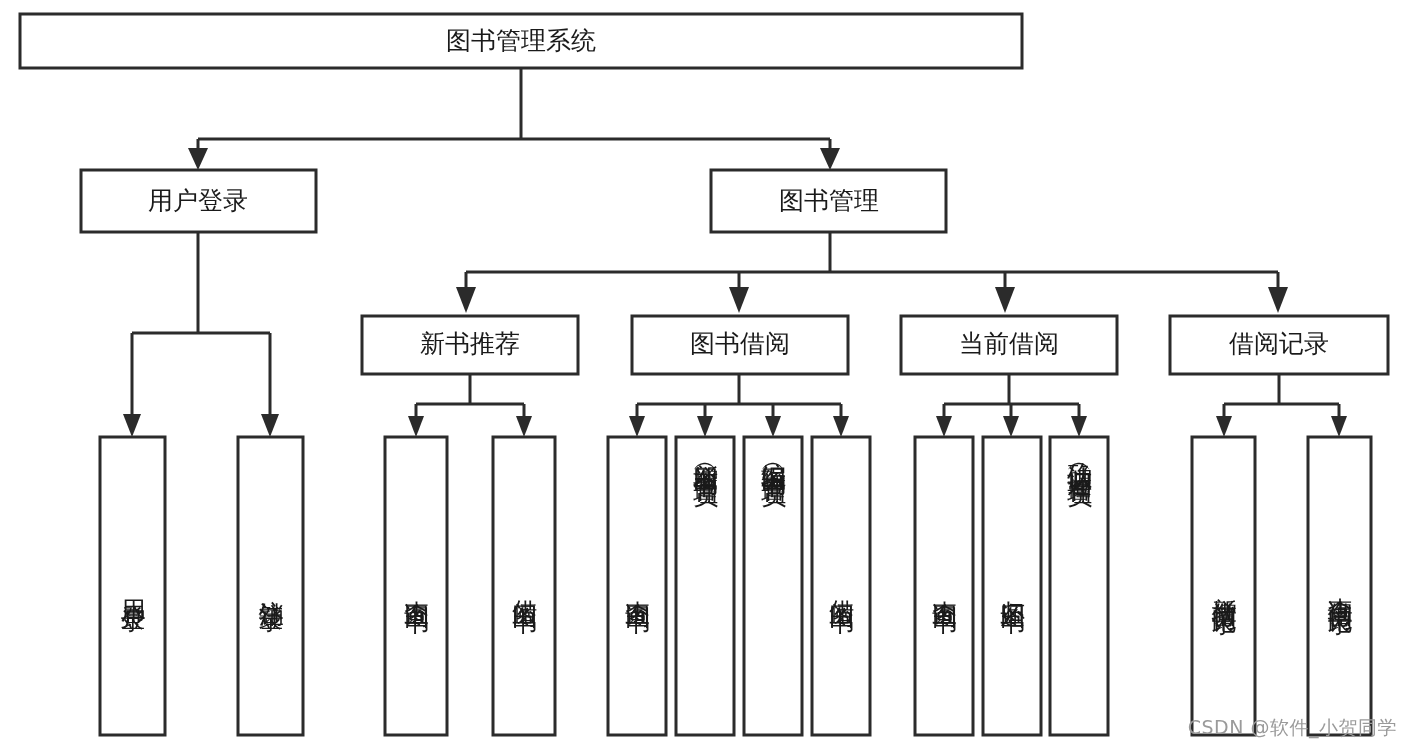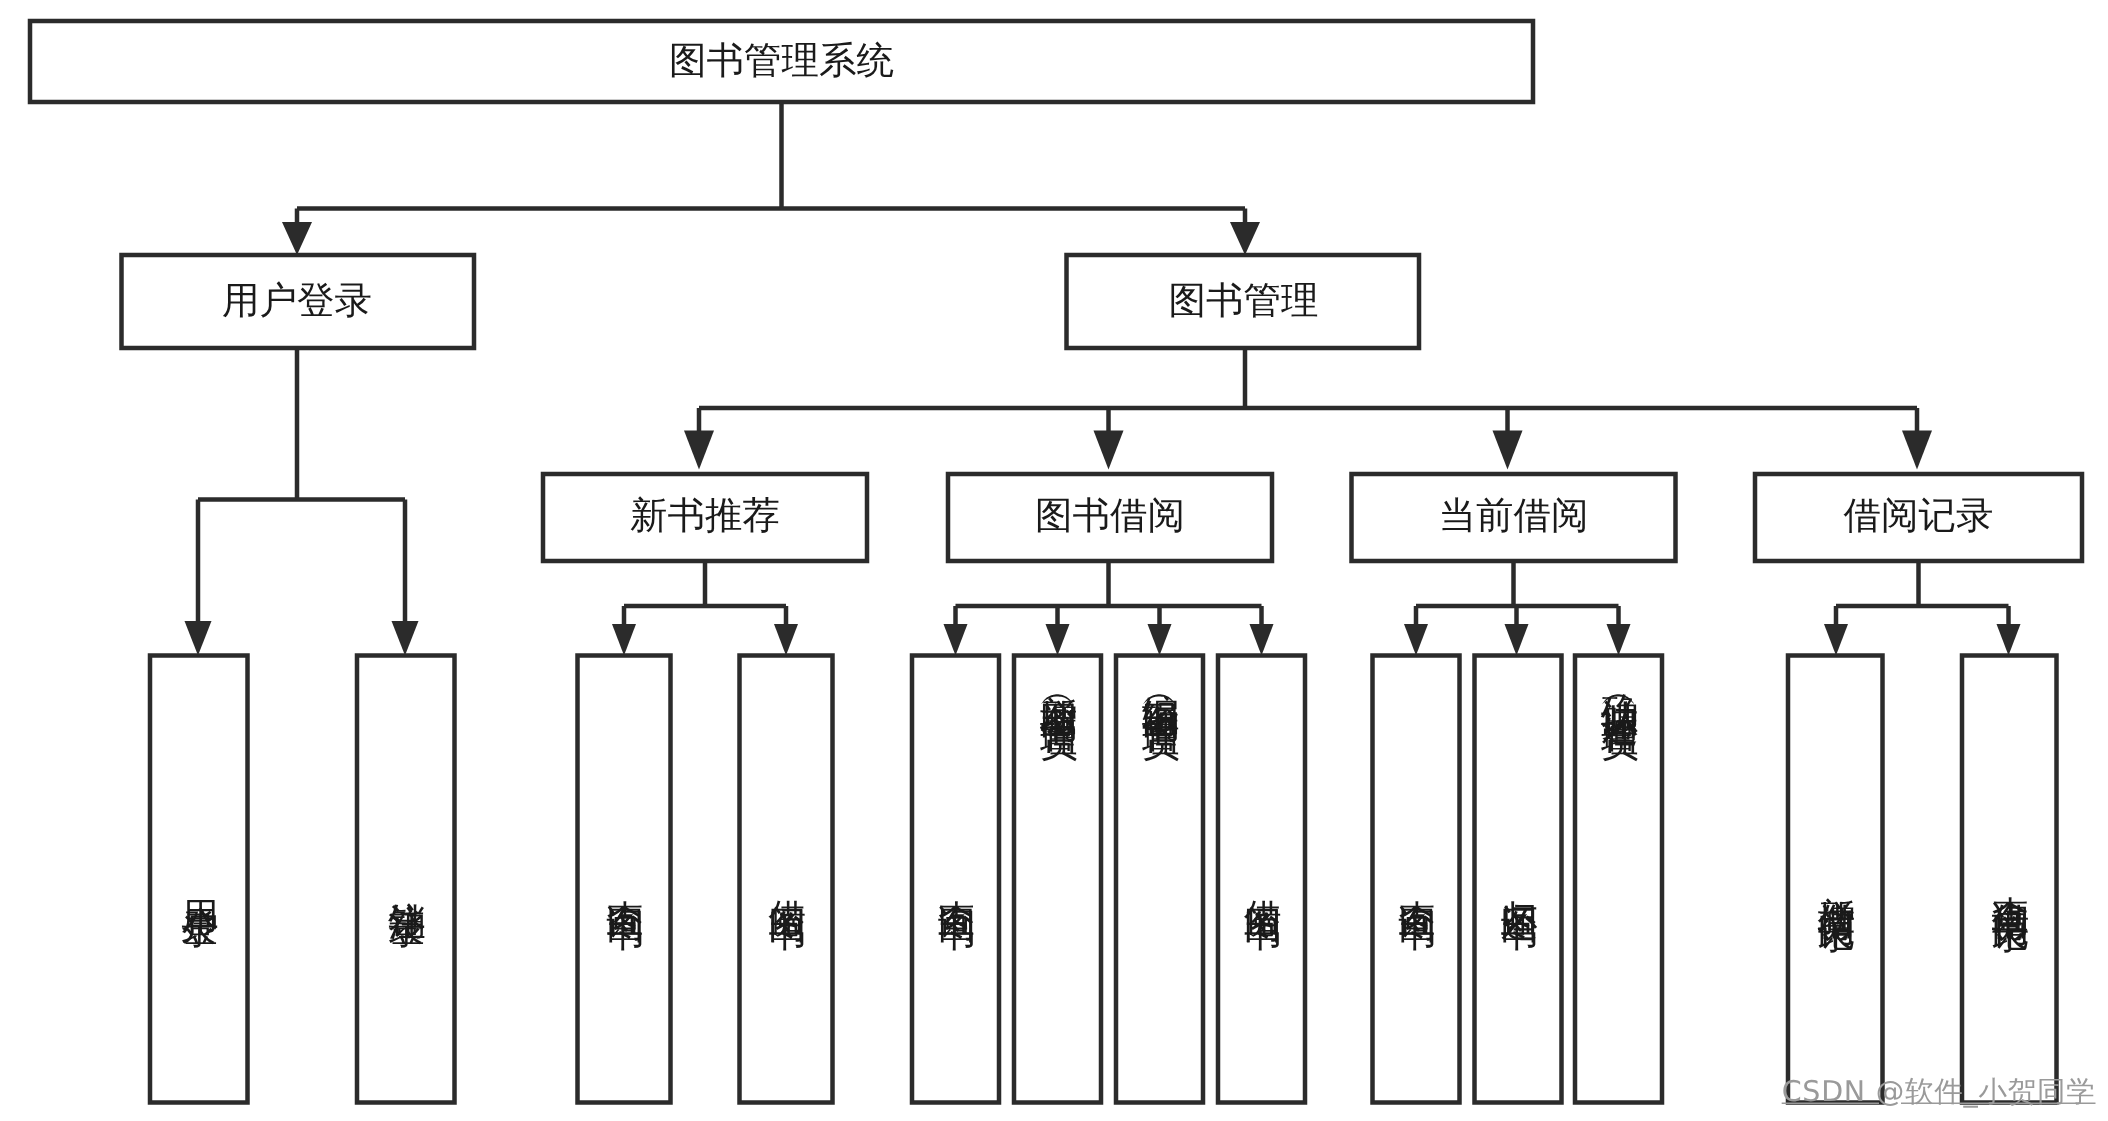--- a/index.html
+++ b/index.html
@@ -74,21 +74,20 @@
   .watermark {
     position: absolute;
     right: 8px;
     bottom: 6px;
     font-family: "DejaVu Sans", "Liberation Sans", sans-serif;
     font-size: 19px;
     color: #9a9a9a;
     letter-spacing: 0.5px;
     white-space: nowrap;
     user-select: none;
-    text-decoration: underline;
   }
 </style>
 </head>
 <body>
 
 <div id="diagram-root">
 
   <svg id="flowchart" viewBox="0 0 1405 747" xmlns="http://www.w3.org/2000/svg">
 
     <g>

